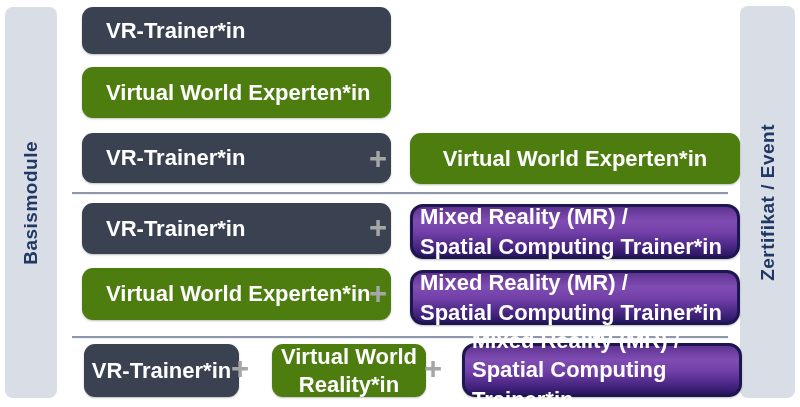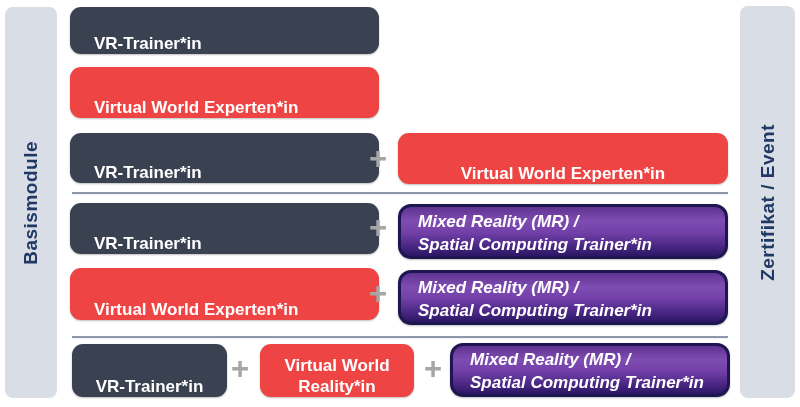--- a/index.html
+++ b/index.html
@@ -11,32 +11,33 @@
     position:absolute;background:#d9dde6;border-radius:8px;
     display:flex;align-items:center;justify-content:center;
   }
   .vtext{
     writing-mode:vertical-rl;transform:rotate(180deg);
     color:#1f3864;font-weight:bold;font-size:19px;letter-spacing:.5px;
     white-space:nowrap;
   }
   .box{
     position:absolute;border-radius:11px;display:flex;flex-direction:column;
-    justify-content:flex-end;color:#ffffff;font-weight:bold;font-size:17px;
+    justify-content:center;color:#ffffff;font-weight:bold;font-size:22px;
     box-shadow:0 1px 2px rgba(0,0,0,0.25);
+    margin-left:12px;
   }
   .slate{background:#3a4252;}
-  .dark{background:#ef4444;}
+  .dark{background:#4d7c0f;}
   .purple{
     background:linear-gradient(180deg,#5e3390 0%,#7f4cb2 28%,#7240a8 52%,#4a2784 80%,#2a1763 100%);
     border:3px solid #1d1650;border-radius:13px;
   }
   .pad-left{padding-left:24px;align-items:flex-start;}
   .centered{align-items:center;text-align:center;}
-  .purple .line{padding-left:17px;line-height:1.32;font-style:italic;}
+  .purple .line{padding-left:7px;line-height:1.32;}
   .two-line{line-height:1.25;}
   .plus{
     position:absolute;width:32px;text-align:center;color:#a6a6a6;
     font-weight:bold;font-size:31px;line-height:30px;
   }
   .divider{position:absolute;height:2px;background:#8e98aa;border-bottom:1px solid #eef1f5;}
 </style>
 </head>
 <body>
 

